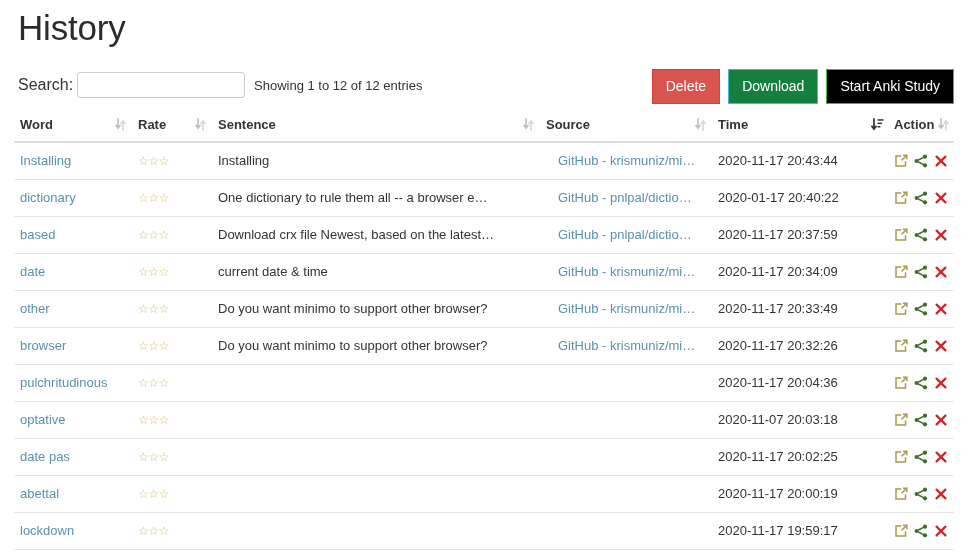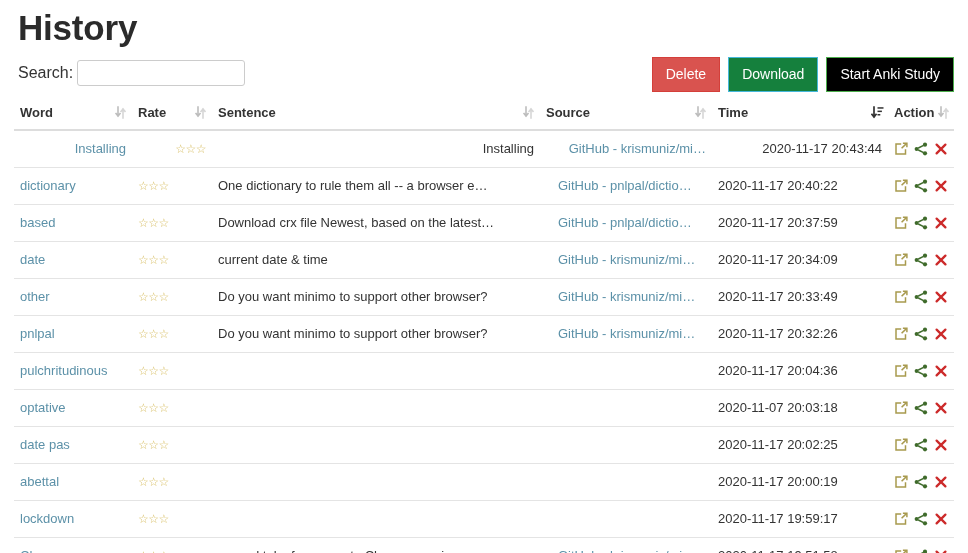--- a/index.html
+++ b/index.html
@@ -15,23 +15,23 @@
     color: #333333;
     font-size: 13px;
   }
   .page {
     padding: 0 14px;
     box-sizing: border-box;
     width: 968px;
   }
   .page-title {
     font-size: 35px;
-    font-weight: bold;
+    font-weight: normal;
     color: #2b2b2b;
-    margin: 6px 0 4px 4px;
+    margin: 6px 0 16px 4px;
     line-height: 1.25;
     letter-spacing: -0.2px;
   }
   
   .controls {
     position: relative;
     height: 42px;
   }
   .search-wrap {
     position: absolute;
@@ -125,21 +125,21 @@
     padding: 8px 6px;
     font-size: 13px;
     color: #333;
     border-top: 1px solid #e4e4e4;
     vertical-align: middle;
     overflow: hidden;
     white-space: nowrap;
     text-overflow: ellipsis;
     height: 20px;
   }
-  tbody tr:first-child td { border-top: none; text-align: right; }
+  tbody tr:first-child td { border-top: none; }
 
   .word-link, .source-link {
     color: #5c91a8;
     text-decoration: none;
     cursor: pointer;
   }
   .source-link { color: #5c91a8; margin-left: 12px; }
 
   .stars {
     color: #d9c16a;
@@ -179,20 +179,21 @@
 
   <h1 class="page-title">History</h1>
 
   <div class="controls">
 
     <div class="search-wrap">
       <label class="search-label">Search:</label>
       <input class="search-input" type="text" placeholder="" style="">
     </div>
 
+    <div class="entries-info">Showing 1 to 12 of 12 entries</div>
 
     <div class="btn-group">
       <button class="btn btn-danger">Delete</button>
       <button class="btn btn-info">Download</button>
       <button class="btn btn-success">Start Anki Study</button>
     </div>
 
   </div>
 
   <table class="history">
@@ -306,21 +307,21 @@
                 </svg>
               </span>
             </span>
           </td>
         </tr>
         <tr>
           <td><a class="word-link">dictionary</a></td>
           <td><span class="stars">☆☆☆</span></td>
           <td>One dictionary to rule them all -- a browser e…</td>
           <td><a class="source-link">GitHub - pnlpal/dictio…</a></td>
-          <td class="time-cell">2020-11-17 20:40:22</td>
+          <td class="time-cell">2020-01-17 20:40:22</td>
           <td>
             <span class="actions">
               <span class="act">
                 <svg class="act-svg" width="14" height="14" viewBox="0 0 14 14">
                   <path d="M7.2 2 H2 V12 H11.5 V7.2" stroke="#a89a4e" stroke-width="1.5" fill="none"></path>
                   <path d="M7.6 6.3 L12.4 1.6" stroke="#a89a4e" stroke-width="1.5" fill="none"></path>
                   <path d="M8.9 1.3 H12.9 V5.2" stroke="#a89a4e" stroke-width="1.5" fill="none"></path>
                 </svg>
               </span>
               <span class="act">
@@ -426,21 +427,21 @@
               </span>
               <span class="act">
                 <svg class="act-svg" width="14" height="14" viewBox="0 0 14 14">
                   <path d="M2.6 2.6 L11.4 11.4 M11.4 2.6 L2.6 11.4" stroke="#cc2a2a" stroke-width="2.3" stroke-linecap="round"></path>
                 </svg>
               </span>
             </span>
           </td>
         </tr>
         <tr>
-          <td><a class="word-link">pnlpal</a></td>
+          <td><a class="word-link">browser</a></td>
           <td><span class="stars">☆☆☆</span></td>
           <td>Do you want minimo to support other browser?</td>
           <td><a class="source-link">GitHub - krismuniz/mi…</a></td>
           <td class="time-cell">2020-11-17 20:32:26</td>
           <td>
             <span class="actions">
               <span class="act">
                 <svg class="act-svg" width="14" height="14" viewBox="0 0 14 14">
                   <path d="M7.2 2 H2 V12 H11.5 V7.2" stroke="#a89a4e" stroke-width="1.5" fill="none"></path>
                   <path d="M7.6 6.3 L12.4 1.6" stroke="#a89a4e" stroke-width="1.5" fill="none"></path>

